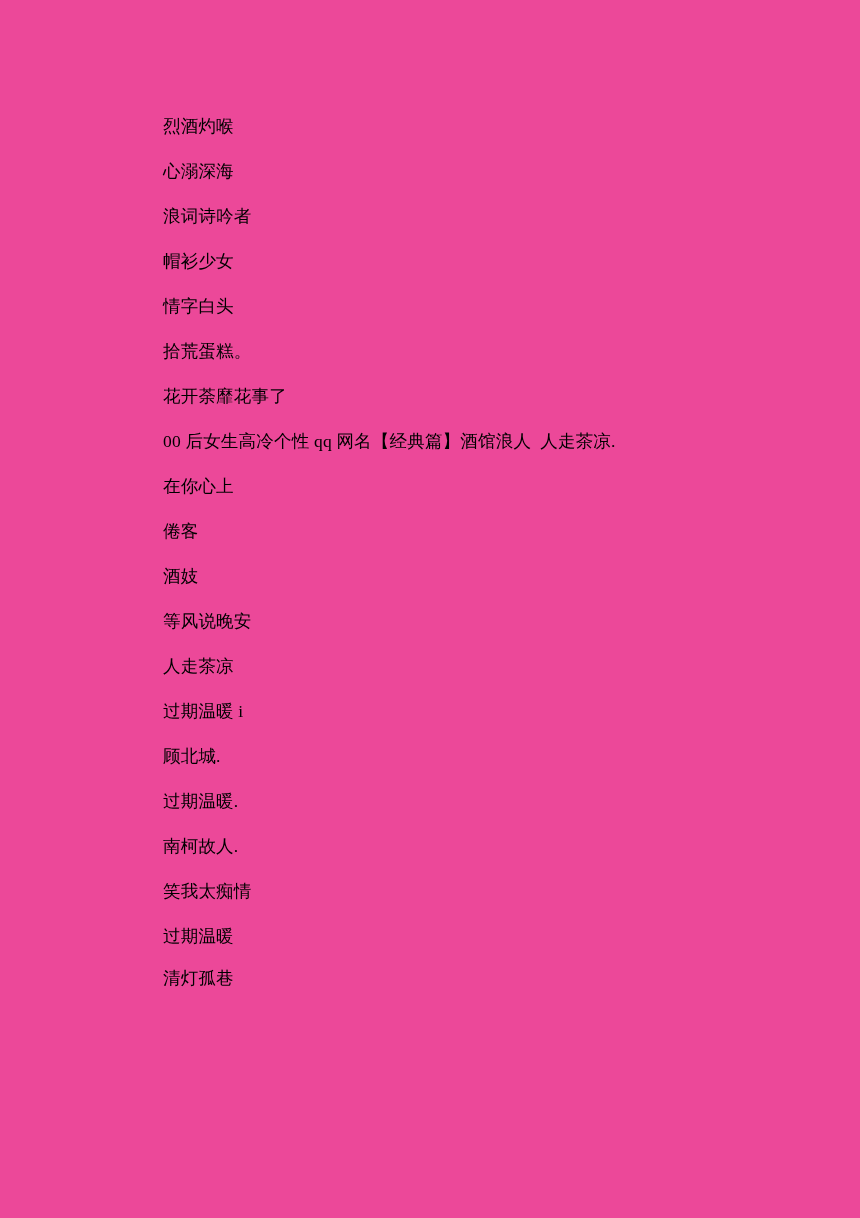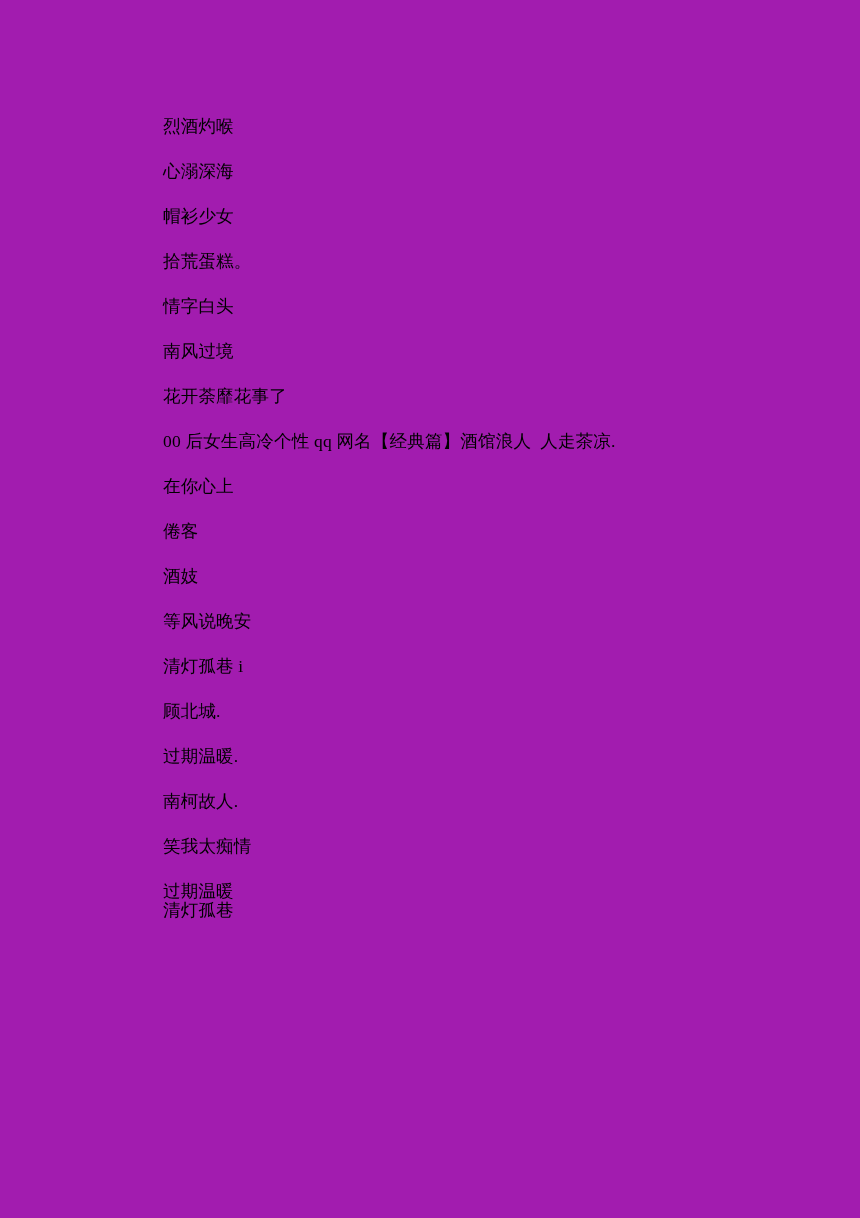--- a/index.html
+++ b/index.html
@@ -11,63 +11,64 @@
     width: 860px;
     height: 1218px;
     font-family: "Liberation Serif", "DejaVu Serif", serif;
     color: #000000;
     overflow: hidden;
   }
   .page {
     position: relative;
     width: 860px;
     height: 1218px;
-    background: #a21caf;
+    background: #ec4899;
     box-sizing: border-box;
     padding: 118px 160px 0 163px;
   }
   .doc-body {
     display: block;
   }
   .line {
     font-size: 17.5px;
     line-height: 1;
     color: #000000;
     margin: 0 0 27.5px 0;
     white-space: pre-wrap;
     letter-spacing: 0.2px;
   }
   .line.tight {
-    margin-bottom: 1px;
+    margin-bottom: 24px;
   }
   .line.gap-before {
     margin-top: 16px;
   }
   .line.last {
     margin-bottom: 12px;
   }
 </style>
 </head>
 <body>
 
 <div class="page">
   <div class="doc-body" id="doc-body">
       <p class="line">烈酒灼喉</p>
       <p class="line">心溺深海</p>
+      <p class="line">浪词诗吟者</p>
       <p class="line">帽衫少女</p>
+      <p class="line">情字白头</p>
       <p class="line">拾荒蛋糕。</p>
-      <p class="line">情字白头</p>
-      <p class="line">南风过境</p>
       <p class="line">花开荼靡花事了</p>
       <p class="line">00 后女生高冷个性 qq 网名【经典篇】酒馆浪人  人走茶凉.</p>
       <p class="line">在你心上</p>
       <p class="line">倦客</p>
       <p class="line">酒妓</p>
       <p class="line">等风说晚安</p>
-      <p class="line">清灯孤巷 i</p>
+      <p class="line">人走茶凉</p>
+      <p class="line">过期温暖 i</p>
       <p class="line">顾北城.</p>
       <p class="line">过期温暖.</p>
       <p class="line">南柯故人.</p>
       <p class="line">笑我太痴情</p>
       <p class="line gap-before tight">过期温暖</p>
       <p class="line last">清灯孤巷</p>
     </div>
 </div>
 
 </body></html>

